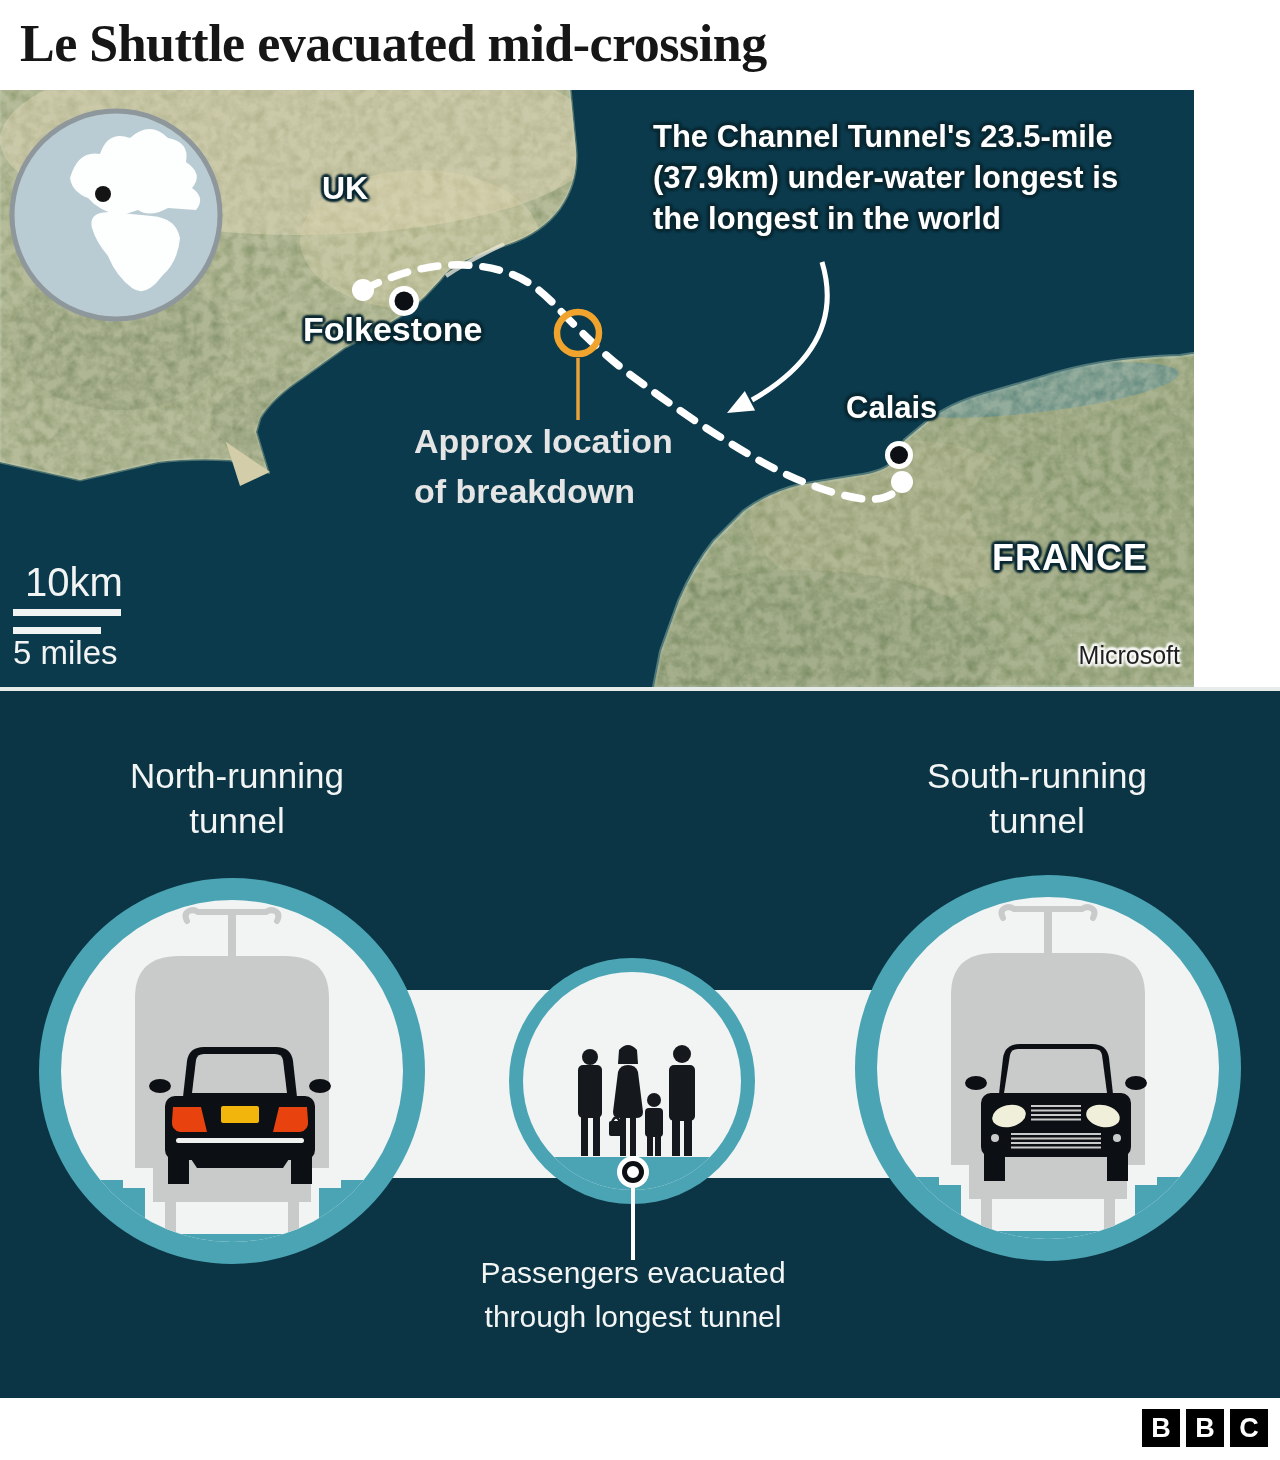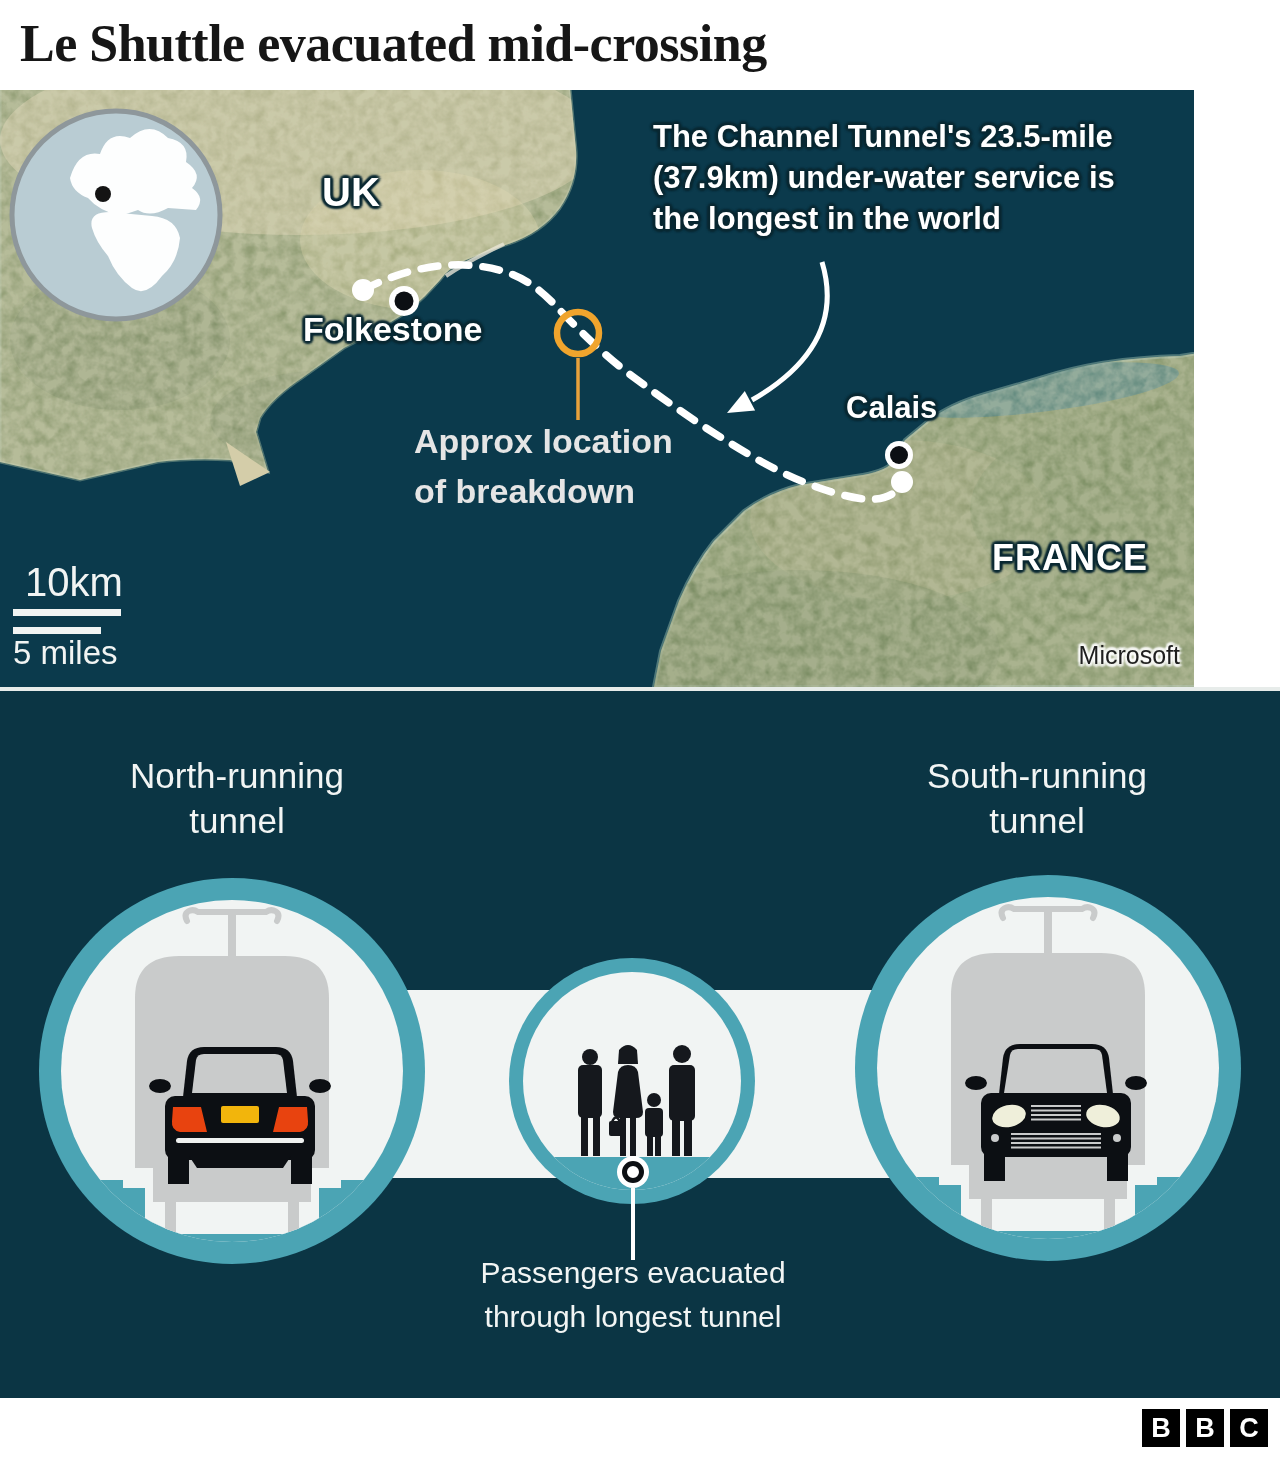--- a/index.html
+++ b/index.html
@@ -14,21 +14,21 @@
   
   .map { position:absolute; left:0; top:90px; width:1194px; height:597px; background:#0b3a4c; overflow:hidden; }
   .map svg.base { position:absolute; left:0; top:0; }
 
   .maplabel { position:absolute; color:#fff; font-weight:700;
       text-shadow:-2px -2px 2px rgba(10,40,50,.95), 2px -2px 2px rgba(10,40,50,.95),
                   -2px 2px 2px rgba(10,40,50,.95), 2px 2px 2px rgba(10,40,50,.95),
                   0 -3px 2px rgba(10,40,50,.85), 0 3px 2px rgba(10,40,50,.85),
                   -3px 0 2px rgba(10,40,50,.85), 3px 0 2px rgba(10,40,50,.85); }
   .annotation { left:653px; top:26px; width:580px; font-size:31px; line-height:41px; font-weight:700; }
-  .lbl-uk { left:322px; top:80px; font-size:40px; }
+  .lbl-uk { left:322px; top:80px; font-size:32px; }
   .lbl-folkestone { left:303px; top:220px; font-size:34px; }
   .lbl-calais { left:846px; top:300px; font-size:31px; }
   .lbl-france { left:992px; top:447px; font-size:36px; letter-spacing:1px; }
   .lbl-breakdown { position:absolute; left:414px; top:326px; color:#e5e5e5; font-size:34px; font-weight:700; line-height:50px; }
   .scale-km   { position:absolute; left:25px; top:470px; color:#f1f4f3; font-size:40px; font-weight:400; }
   .scale-miles{ position:absolute; left:13px; top:544px; color:#f1f4f3; font-size:33px; font-weight:400; }
   .scale-bar1 { position:absolute; left:13px; top:519px; width:108px; height:7px; background:#f1f4f3; }
   .scale-bar2 { position:absolute; left:13px; top:537px; width:88px;  height:7px; background:#f1f4f3; }
   .attribution { position:absolute; right:14px; top:551px; color:#1f1f1f; font-size:25px; font-weight:400;
       text-shadow:-2px -2px 2px rgba(255,255,255,.95), 2px -2px 2px rgba(255,255,255,.95),
@@ -141,21 +141,21 @@
       <line x1="578" y1="268" x2="578" y2="330" stroke="#e9a13b" stroke-width="3.5"></line>
 
       <g>
         <path d="M822,172 C838,225 818,272 752,310" fill="none" stroke="#ffffff" stroke-width="5"></path>
         <path d="M0,-17 L11,9 L-11,9 Z" fill="#ffffff" transform="translate(742,315) rotate(-118)"></path>
       </g>
     </svg>
 
     <div class="maplabel annotation">
       <span style="display:block">The Channel Tunnel's 23.5-mile</span>
-      <span style="display:block">(37.9km) under-water service is</span>
+      <span style="display:block">(37.9km) under-water longest is</span>
       <span style="display:block">the longest in the world</span>
     </div>
     <div class="maplabel lbl-uk">UK</div>
     <div class="maplabel lbl-folkestone">Folkestone</div>
     <div class="maplabel lbl-calais">Calais</div>
     <div class="maplabel lbl-france">FRANCE</div>
     <div class="lbl-breakdown">
       <span style="display:block">Approx location</span>
       <span style="display:block">of breakdown</span>
     </div>

